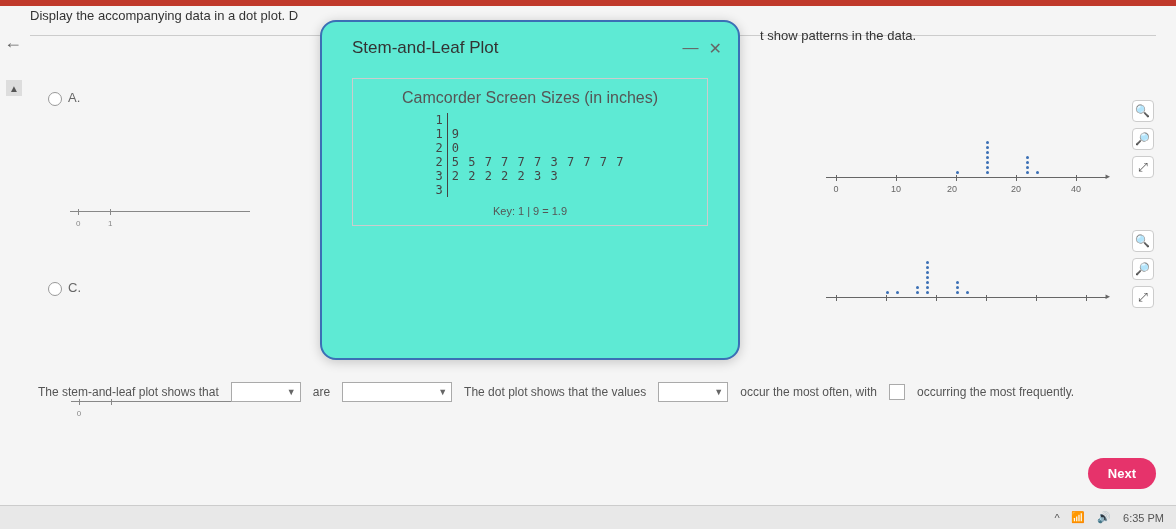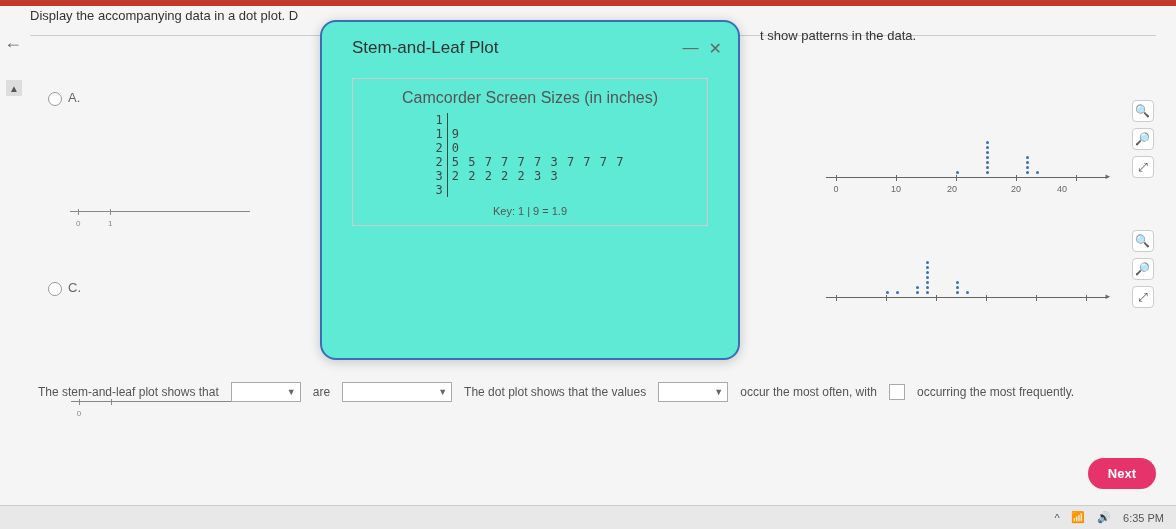--- a/index.html
+++ b/index.html
@@ -99,21 +99,21 @@
     <span class="arrow-r">▸</span>
     <div class="dtick" style="left:10px"></div>
     <div class="dtick" style="left:70px"></div>
     <div class="dtick" style="left:130px"></div>
     <div class="dtick" style="left:190px"></div>
     <div class="dtick" style="left:250px"></div>
     <div class="dlabel" style="left:10px">0</div>
     <div class="dlabel" style="left:70px">10</div>
     <div class="dlabel" style="left:126px">20</div>
     <div class="dlabel" style="left:190px">20</div>
-    <div class="dlabel" style="left:236px">40</div>
+    <div class="dlabel" style="left:250px">40</div>
     <div class="dot" style="left:130px; bottom:16px"></div>
     <div class="dot" style="left:160px; bottom:16px"></div>
     <div class="dot" style="left:160px; bottom:21px"></div>
     <div class="dot" style="left:160px; bottom:26px"></div>
     <div class="dot" style="left:160px; bottom:31px"></div>
     <div class="dot" style="left:160px; bottom:36px"></div>
     <div class="dot" style="left:160px; bottom:41px"></div>
     <div class="dot" style="left:160px; bottom:46px"></div>
     <div class="dot" style="left:200px; bottom:16px"></div>
     <div class="dot" style="left:200px; bottom:21px"></div>

